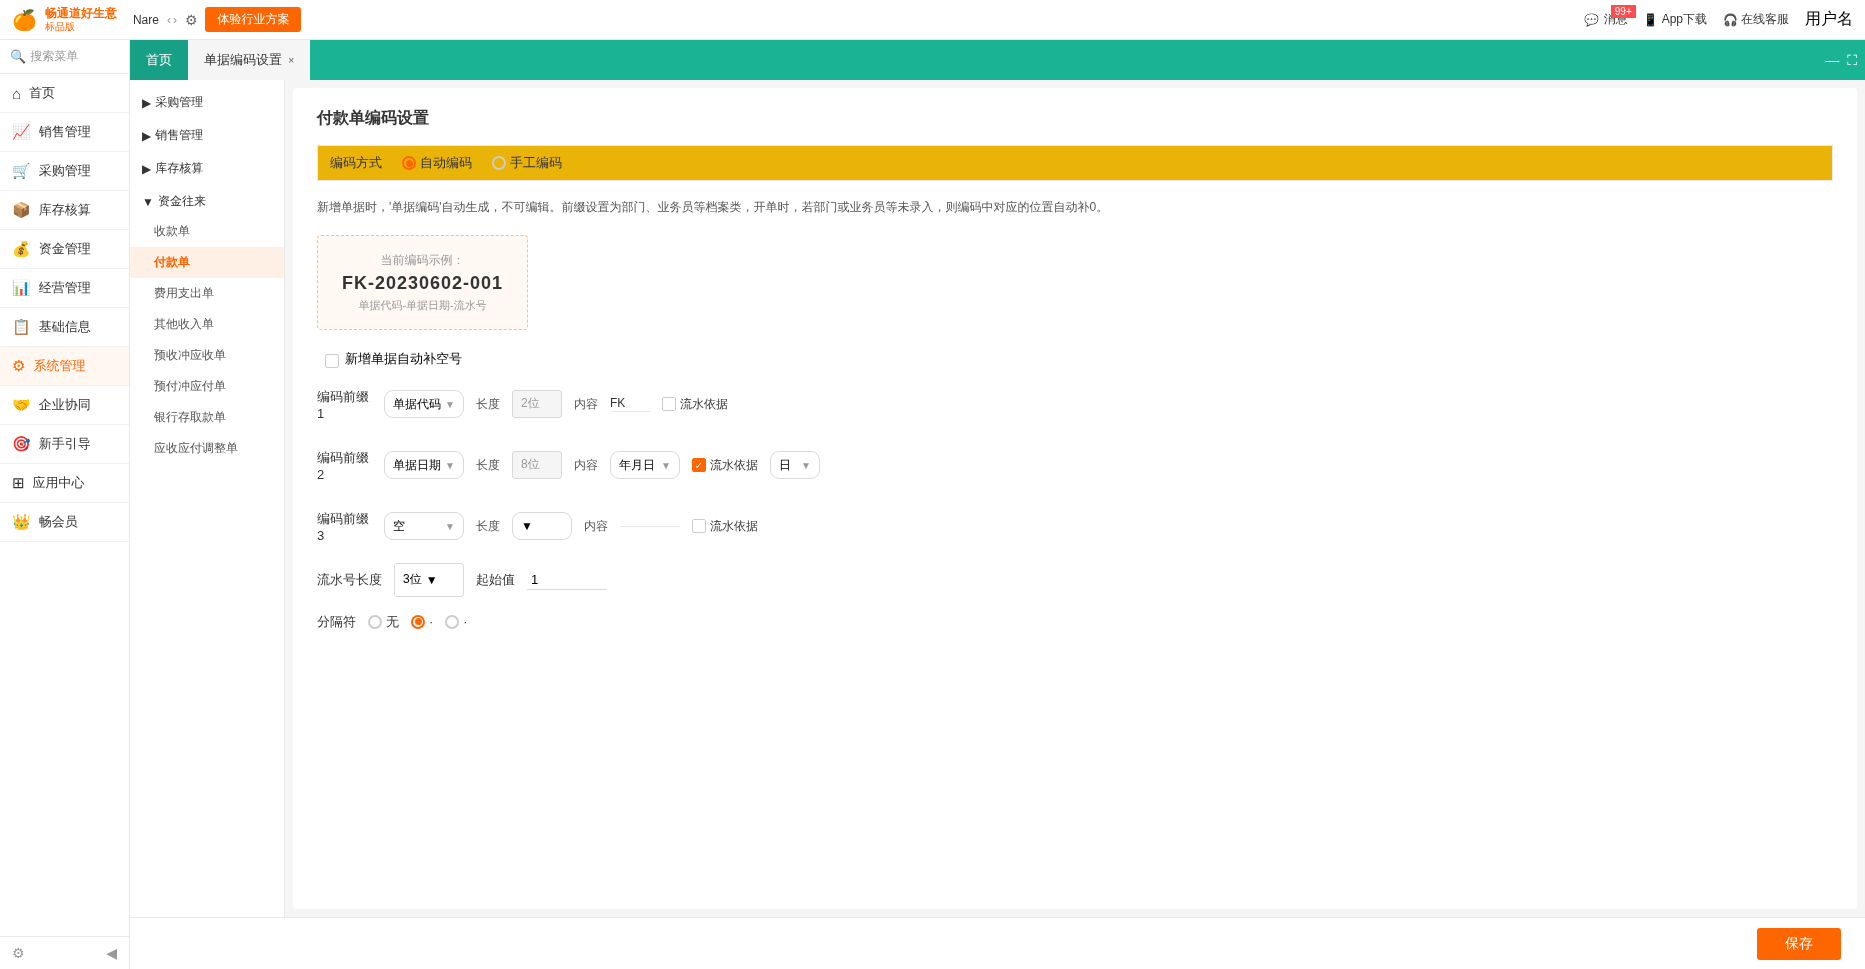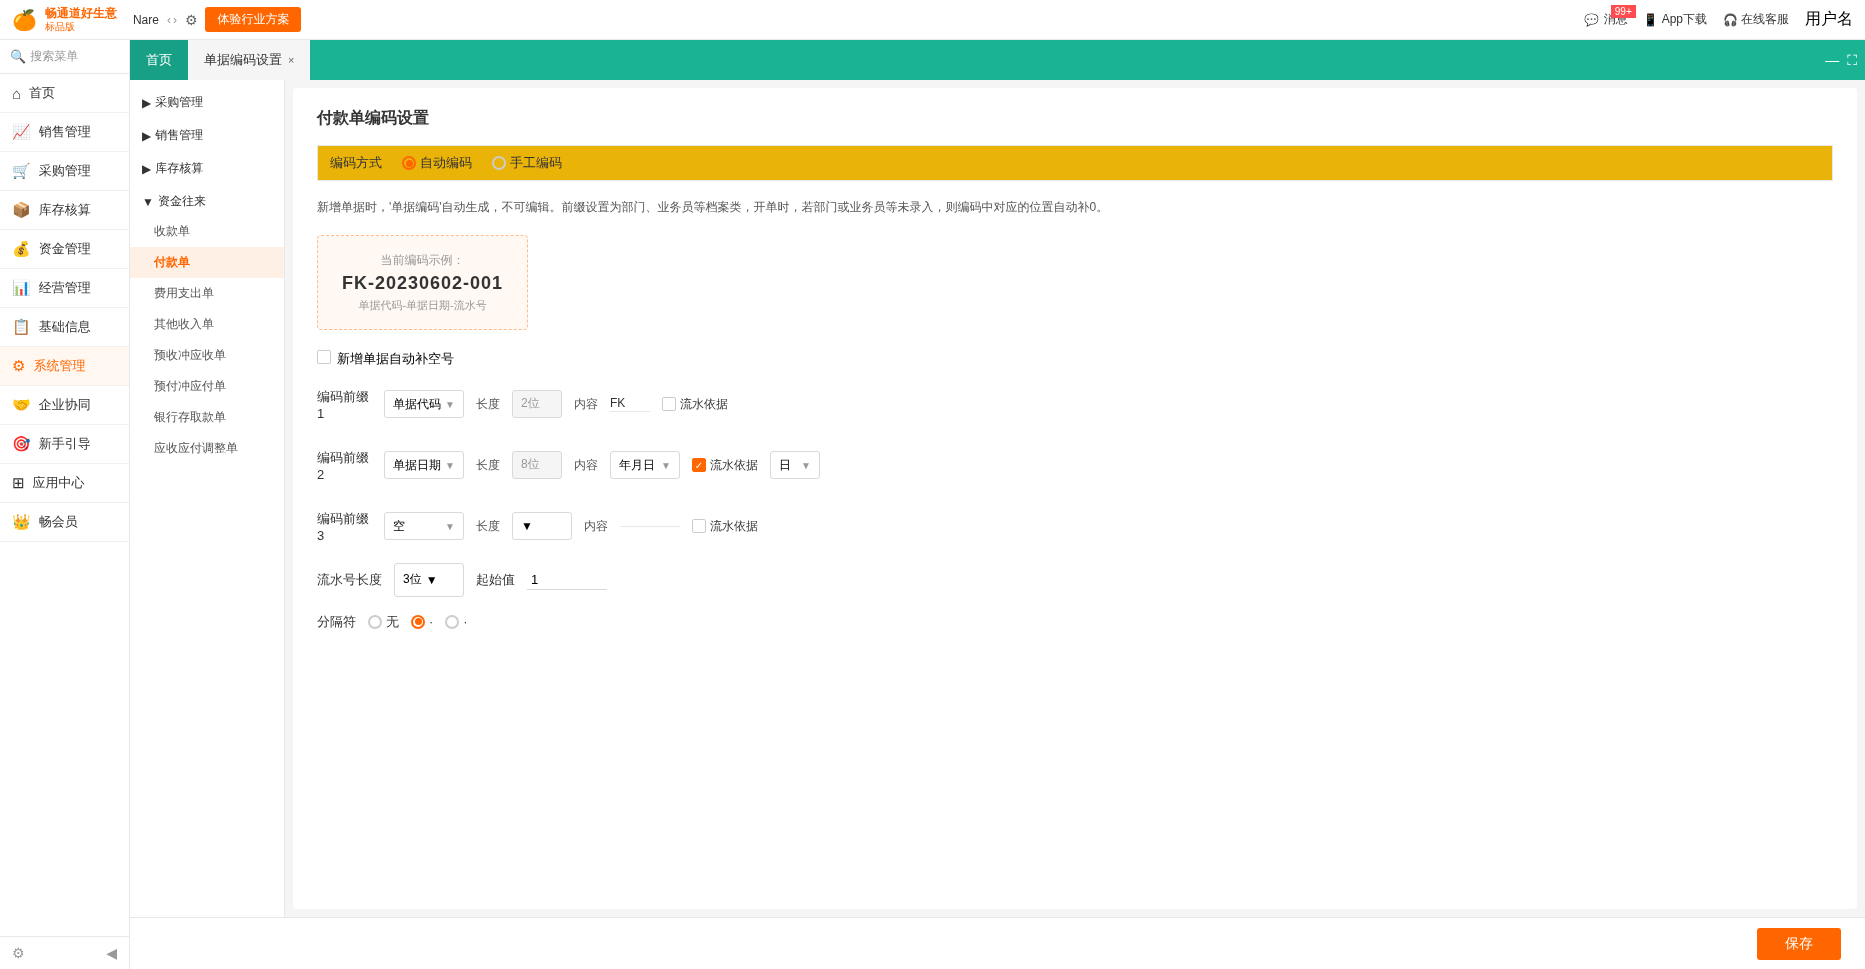--- a/index.html
+++ b/index.html
@@ -211,43 +211,44 @@
       font-size: 18px;
       font-weight: bold;
       color: #333;
       letter-spacing: 1px;
     }
     .preview-desc { font-size: 11px; color: #999; margin-top: 4px; }
 
     
     .auto-fill-row {
       display: flex;
-      align-items: flex-start;
+      align-items: flex-end;
       gap: 6px;
       margin-bottom: 20px;
+      margin-left: 8px;
     }
     .checkbox-box {
       width: 14px; height: 14px;
       border: 1.5px solid #ccc;
       border-radius: 2px;
       background: #fff;
       display: inline-flex;
       align-items: center;
       justify-content: center;
       cursor: pointer;
     }
     .checkbox-box.checked { background: #ff6600; border-color: #ff6600; color: #fff; font-size: 10px; }
 
     
     .form-section { display: flex; flex-direction: column; gap: 28px; margin-bottom: 20px; }
     .form-row { display: flex; align-items: center; gap: 12px; }
     .form-label { font-size: 13px; color: #333; width: 55px; flex-shrink: 0; }
     .form-select {
       border: 1px solid #d9d9d9;
-      border-radius: 3px;
+      border-radius: 9px;
       padding: 4px 8px;
       font-size: 12px;
       background: #fff;
       display: flex;
       align-items: center;
       gap: 4px;
       cursor: pointer;
       min-width: 80px;
       height: 28px;
     }

